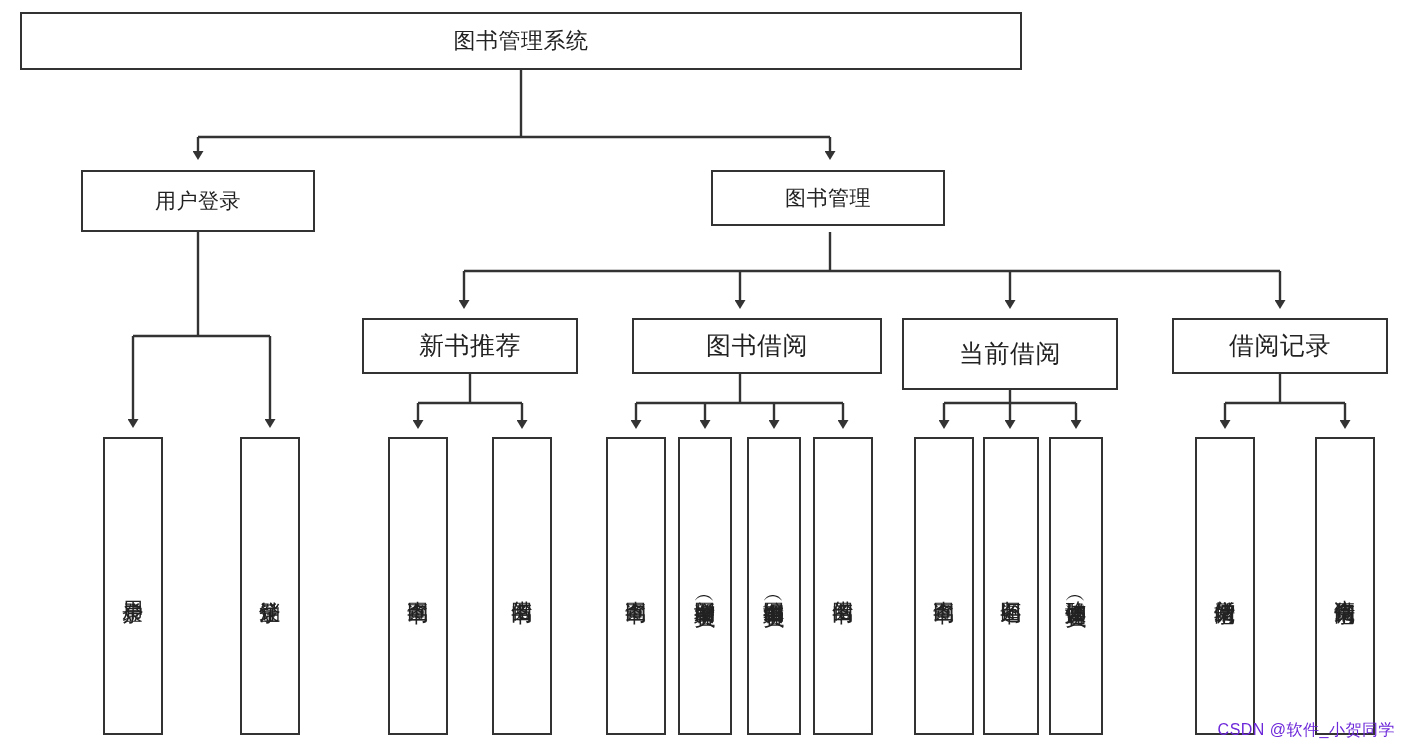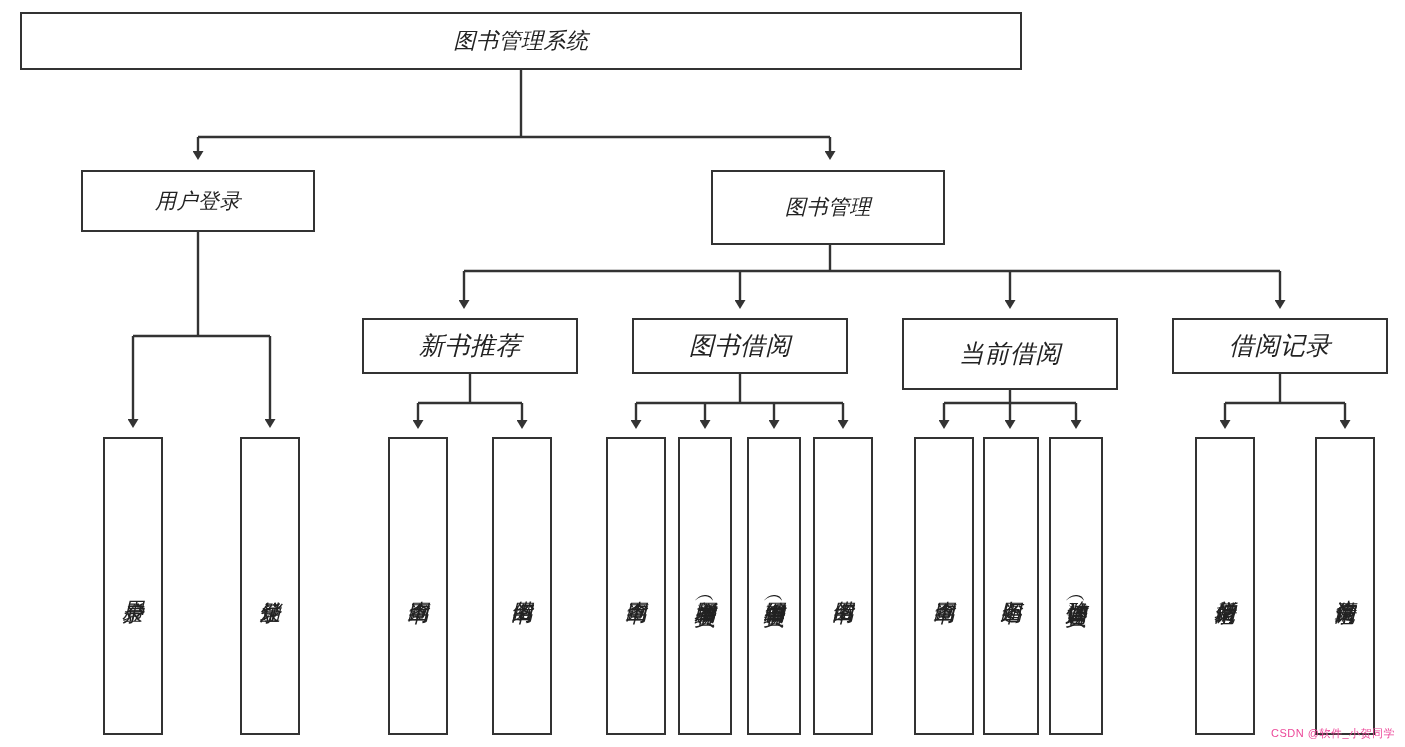--- a/index.html
+++ b/index.html
@@ -26,21 +26,20 @@
   }
   .node {
     position: absolute;
     box-sizing: border-box;
     background: #ffffff;
     border: 2px solid #333333;
     display: flex;
     align-items: center;
     justify-content: center;
     z-index: 2;
-    font-style: italic;
   }
   .node-label {
     color: #222222;
     font-size: 21px;
     line-height: 1.25;
     letter-spacing: 0.5px;
     white-space: nowrap;
     text-align: center;
   }
   .node.root .node-label { font-size: 22px; }
@@ -64,22 +63,22 @@
     justify-content: center;
   }
   .node.leaf.tall-text .node-label {
     align-items: flex-start;
     padding-top: 2px;
   }
   #watermark {
     position: absolute;
     right: 10px;
     bottom: 6px;
-    font-size: 11px;
-    color: #ec4899;
+    font-size: 16px;
+    color: #6d28d9;
     letter-spacing: 0.5px;
     z-index: 5;
     white-space: nowrap;
   }
 </style>
 </head>
 <body>
 
 <div id="diagram-root">
 
@@ -133,28 +132,28 @@
     </g>
   </svg>
 
   <div class="node root" style="left:20px; top:12px; width:1002px; height:58px;">
     <span class="node-label">图书管理系统</span>
   </div>
 
   <div class="node tier1" style="left:81px; top:170px; width:234px; height:62px;">
     <span class="node-label">用户登录</span>
   </div>
-  <div class="node tier1" style="left:711px; top:170px; width:234px; height:75px;">
+  <div class="node tier1" style="left:711px; top:170px; width:234px; height:56px;">
     <span class="node-label">图书管理</span>
   </div>
 
   <div class="node tier2" style="left:362px; top:318px; width:216px; height:56px;">
     <span class="node-label">新书推荐</span>
   </div>
-  <div class="node tier2" style="left:632px; top:318px; width:216px; height:56px;">
+  <div class="node tier2" style="left:632px; top:318px; width:250px; height:56px;">
     <span class="node-label">图书借阅</span>
   </div>
   <div class="node tier2" style="left:902px; top:318px; width:216px; height:72px;">
     <span class="node-label">当前借阅</span>
   </div>
   <div class="node tier2" style="left:1172px; top:318px; width:216px; height:56px;">
     <span class="node-label">借阅记录</span>
   </div>
 
   <div class="node leaf" style="left:103px; top:437px; width:60px; height:298px;">

